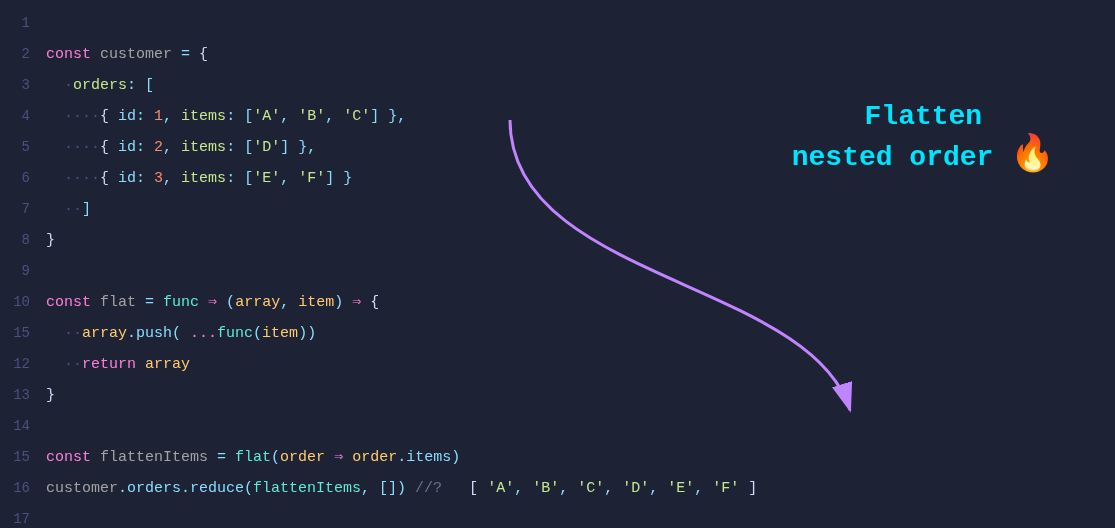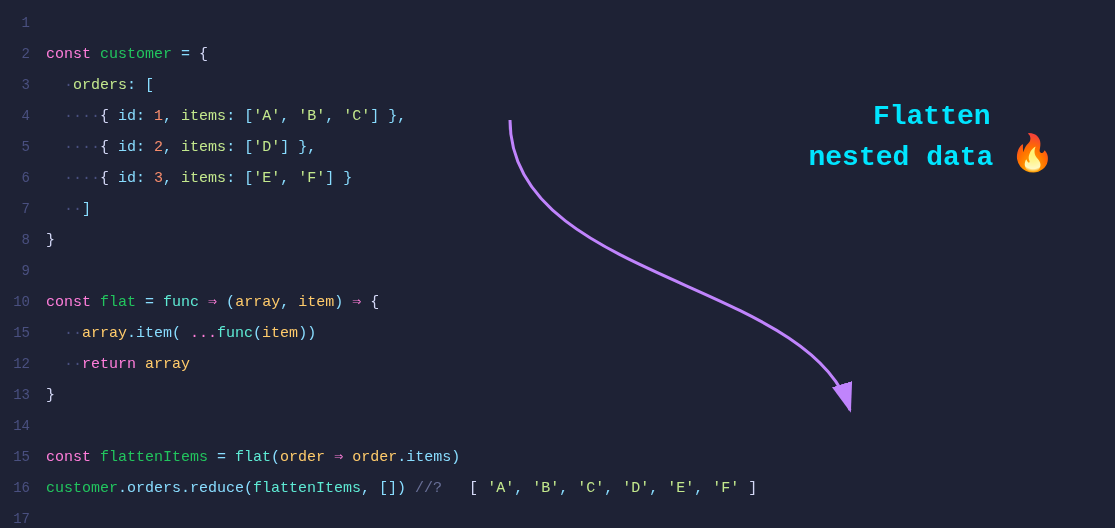--- a/index.html
+++ b/index.html
@@ -36,21 +36,21 @@
       user-select: none;
     }
 
     .line-content {
       flex: 1;
       white-space: pre;
     }
 
     
     .c-keyword   { color: #ff7edb; }   
-    .c-var       { color: #22c55e; }   
+    .c-var       { color: #a3a3a3; }   
     .c-punct     { color: #89ddff; }   
     .c-string    { color: #c3e88d; }   
     .c-number    { color: #f78c6c; }   
     .c-func      { color: #5eead4; }   
     .c-arrow     { color: #ff7edb; }   
     .c-param     { color: #ffcb6b; text-align: right; }   
     .c-prop      { color: #89ddff; }   
     .c-spread    { color: #ff7edb; }   
     .c-comment   { color: #697098; }
     .c-white     { color: #d4d8f7; }
@@ -127,21 +127,21 @@
     <div class="line">
       <span class="line-number">9</span>
       <span class="line-content"></span>
     </div>
     <div class="line">
       <span class="line-number">10</span>
       <span class="line-content"><span class="c-keyword">const </span><span class="c-var">flat</span><span class="c-punct"> = </span><span class="c-func">func</span><span class="c-white"> </span><span class="c-arrow">⇒</span><span class="c-punct"> (</span><span class="c-param">array</span><span class="c-punct">, </span><span class="c-param">item</span><span class="c-punct">) </span><span class="c-arrow">⇒</span><span class="c-white"> {</span></span>
     </div>
     <div class="line">
       <span class="line-number">15</span>
-      <span class="line-content"><span class="c-white">  </span><span class="dots">··</span><span class="c-param">array</span><span class="c-prop">.item(</span><span class="c-spread"> ...</span><span class="c-func">func</span><span class="c-punct">(</span><span class="c-param">item</span><span class="c-punct">))</span></span>
+      <span class="line-content"><span class="c-white">  </span><span class="dots">··</span><span class="c-param">array</span><span class="c-prop">.push(</span><span class="c-spread"> ...</span><span class="c-func">func</span><span class="c-punct">(</span><span class="c-param">item</span><span class="c-punct">))</span></span>
     </div>
     <div class="line">
       <span class="line-number">12</span>
       <span class="line-content"><span class="c-white">  </span><span class="dots">··</span><span class="c-keyword">return </span><span class="c-param">array</span></span>
     </div>
     <div class="line">
       <span class="line-number">13</span>
       <span class="line-content"><span class="c-white">}</span></span>
     </div>
     <div class="line">
@@ -167,15 +167,15 @@
     <marker id="arrowhead" markerWidth="10" markerHeight="7" refX="9" refY="3.5" orient="auto">
       <polygon points="0 0, 10 3.5, 0 7" fill="#c084fc"></polygon>
     </marker>
   </defs>
   <path d="M 30 20 C 30 180, 330 180, 370 310" stroke="#c084fc" stroke-width="3" fill="none" marker-end="url(#arrowhead)"></path>
 </svg>
 
 <div class="annotation">
   <div>Flatten</div>
   <div>
-    <span>nested data</span> <span class="flame-emoji">🔥</span>
+    <span>nested order</span> <span class="flame-emoji">🔥</span>
   </div>
 </div>
 
 </body></html>

